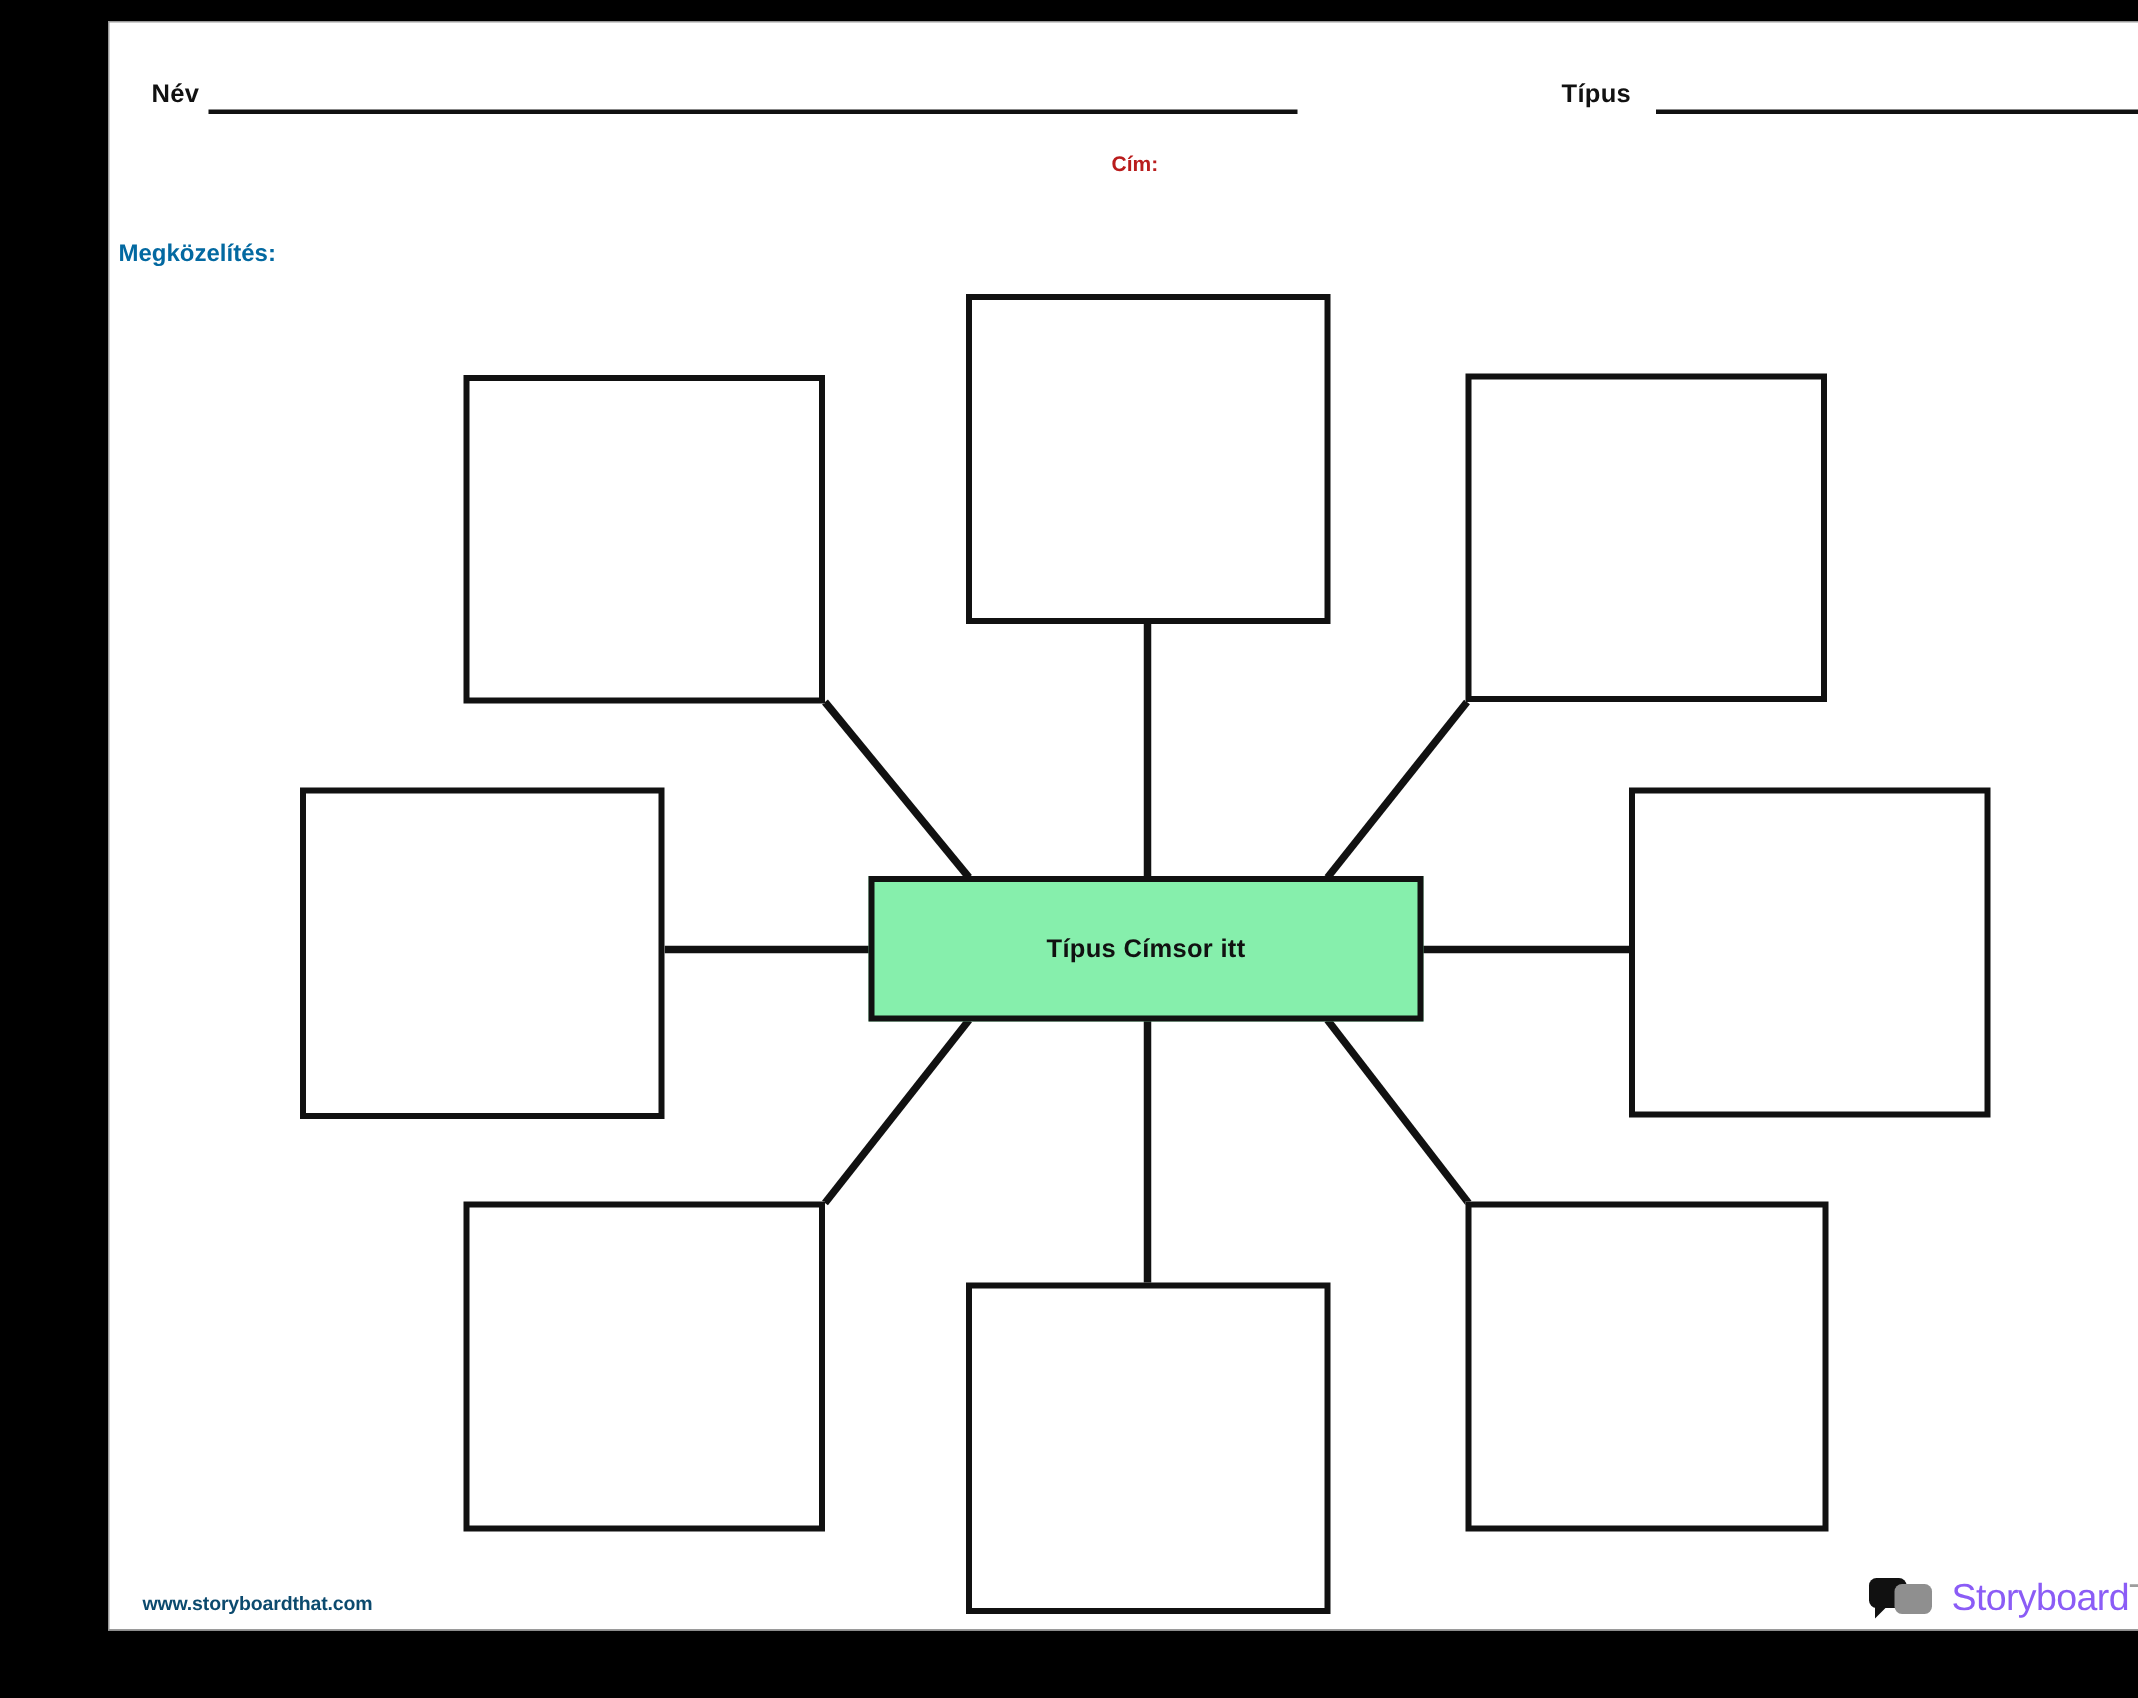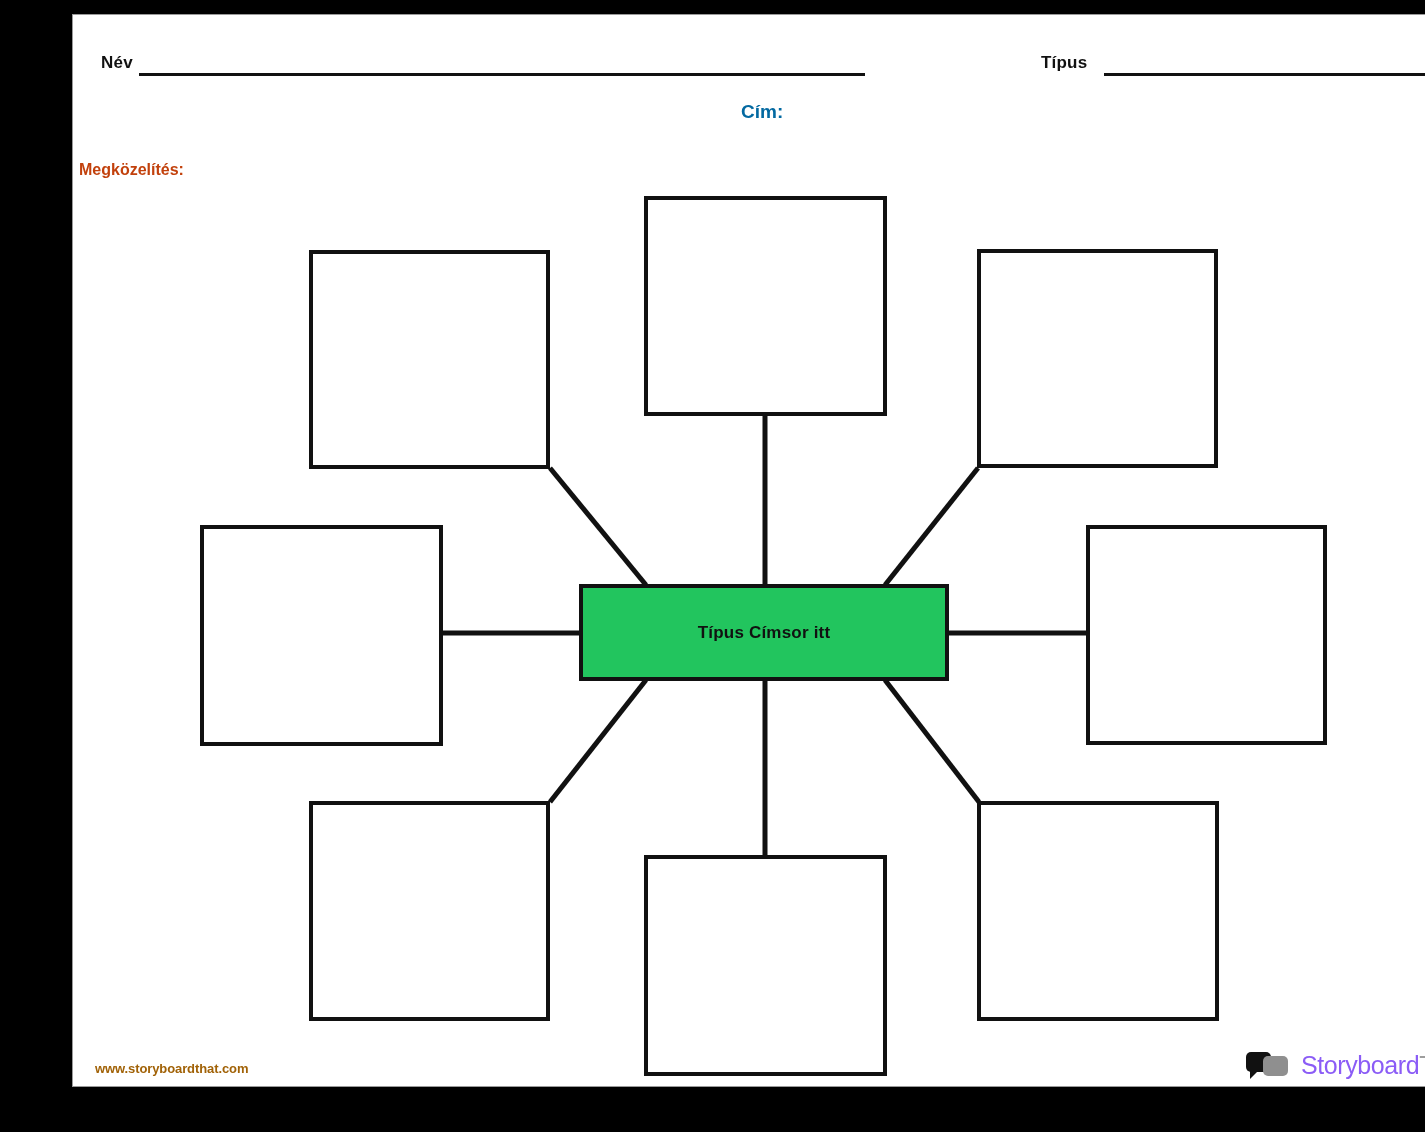--- a/index.html
+++ b/index.html
@@ -51,52 +51,52 @@
   }
 
   #name-label   { left: 28px;  top: 38px; }
   #name-rule    { left: 66px;  top: 58px;  width: 726px; }
   #date-label   { left: 968px; top: 38px; }
   #date-rule    { left: 1031px;top: 58px;  width: 323px; }
 
   #title-label {
     position: absolute;
     left: 668px; top: 86px;
-    font-size: 19px;
-    font-weight: bold;
-    color: #0369a1;
+    font-size: 14px;
+    font-weight: bold;
+    color: #b91c1c;
   }
 
   #approach-label {
     position: absolute;
     left: 6px; top: 146px;
     font-size: 16px;
     font-weight: bold;
-    color: #c2410c;
+    color: #0369a1;
   }
 
   
   #map {
     position: absolute;
     left: 0; top: 0;
     width: 1372px;
     height: 1073px;
   }
 
   
   .node {
     position: absolute;
     background: #ffffff;
     border: 4px solid #111111;
     z-index: 3;
   }
 
   .node-center {
     position: absolute;
-    background: #22c55e;
+    background: #86efac;
     border: 4px solid #111111;
     display: flex;
     align-items: center;
     justify-content: center;
     z-index: 4;
   }
   .node-center span {
     font-size: 17px;
     font-weight: bold;
     color: #111111;
@@ -123,21 +123,21 @@
     z-index: 1;
   }
 
   
   #site-url {
     position: absolute;
     left: 22px;
     top: 1046px;
     font-size: 13px;
     font-weight: bold;
-    color: #a16207;
+    color: #0c4a6e;
     letter-spacing: -.1px;
   }
 
   #logo {
     position: absolute;
     left: 1173px;
     top: 1035px;
     display: flex;
     align-items: center;
     gap: 9px;

